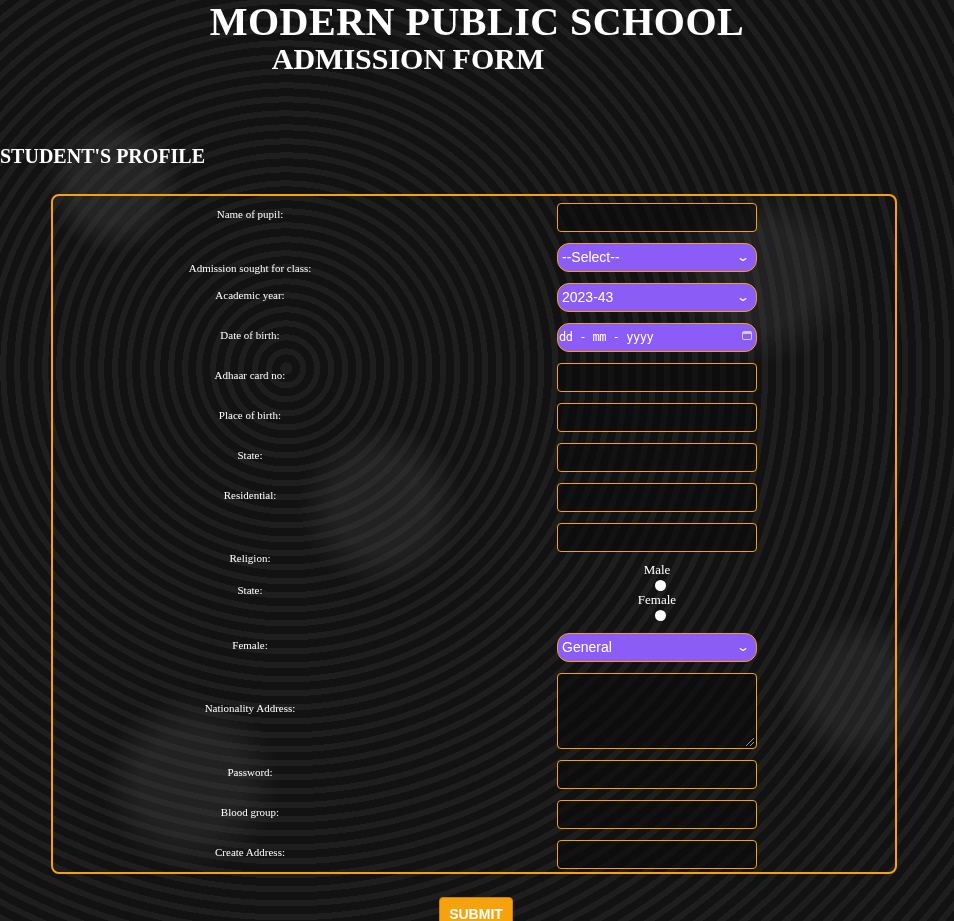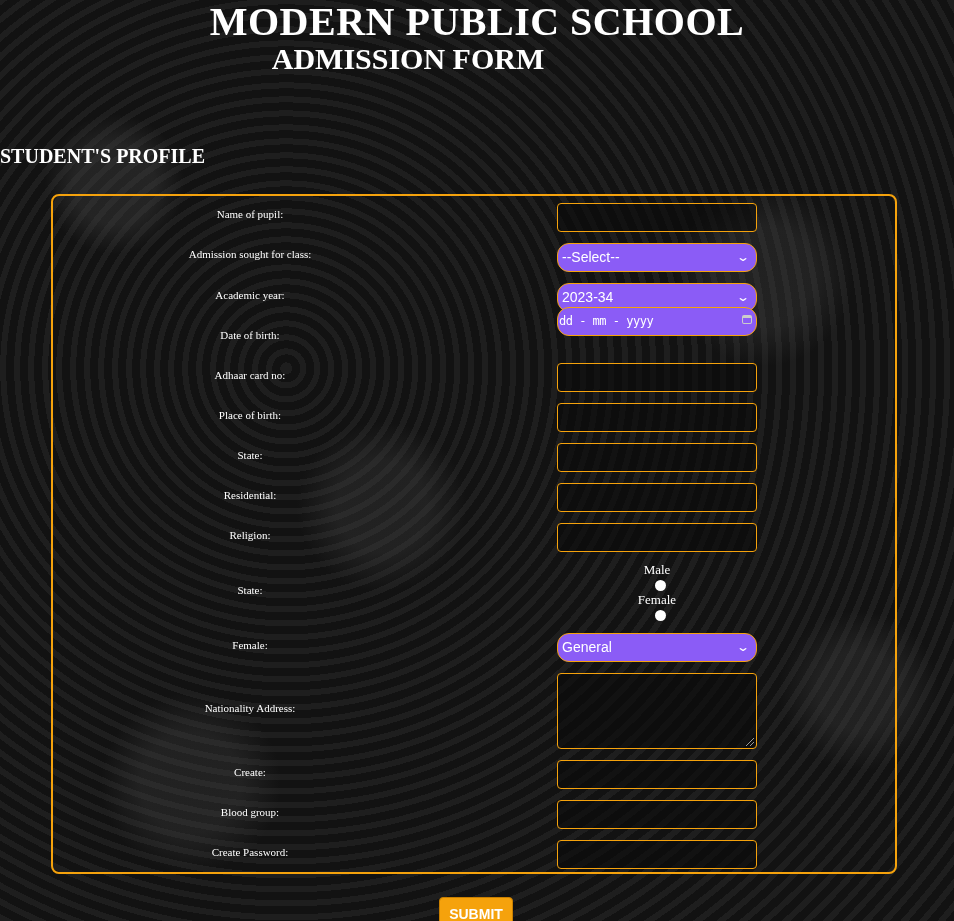--- a/index.html
+++ b/index.html
@@ -54,72 +54,72 @@
 
 <h1>MODERN PUBLIC SCHOOL</h1>
 <h2>ADMISSION FORM</h2>
 <h3>STUDENT'S PROFILE</h3>
 
 <div class="panel"></div>
 
 <div class="label" style="top:208px">Name of pupil:</div>
 <div class="ctrl" style="top:203px"></div>
 
-<div class="label" style="top:248px">Admission sought for class:</div>
+<div class="label" style="top:262px">Admission sought for class:</div>
 <div class="ctrl solid" style="top:243px">
   <span class="sel-text">--Select--</span>
   <span class="chev">⌄</span>
 </div>
 
 <div class="label" style="top:289px">Academic year:</div>
 <div class="ctrl solid" style="top:283px">
-  <span class="sel-text">2023-34</span>
+  <span class="sel-text">2023-43</span>
   <span class="chev">⌄</span>
 </div>
 
 <div class="label" style="top:329px">Date of birth:</div>
-<div class="ctrl solid" style="top:307px">
+<div class="ctrl solid" style="top:323px">
   <span class="date-text">dd - mm - yyyy</span>
   <span class="cal"></span>
 </div>
 
 <div class="label" style="top:369px">Adhaar card no:</div>
 <div class="ctrl" style="top:363px"></div>
 
 <div class="label" style="top:409px">Place of birth:</div>
 <div class="ctrl" style="top:403px"></div>
 
 <div class="label" style="top:449px">State:</div>
 <div class="ctrl" style="top:443px"></div>
 
 <div class="label" style="top:489px">Residential:</div>
 <div class="ctrl" style="top:483px"></div>
 
-<div class="label" style="top:529px">Religion:</div>
+<div class="label" style="top:552px">Religion:</div>
 <div class="ctrl" style="top:523px"></div>
 
 <div class="label" style="top:584px">State:</div>
 <div class="radio-lbl" style="top:562px;left:557px">Male</div>
 <div class="radio" style="top:580px"></div>
 <div class="radio-lbl" style="top:592px;left:557px">Female</div>
 <div class="radio" style="top:610px"></div>
 
 <div class="label" style="top:639px">Female:</div>
 <div class="ctrl solid" style="top:633px">
   <span class="sel-text">General</span>
   <span class="chev">⌄</span>
 </div>
 
 <div class="label" style="top:702px">Nationality Address:</div>
 <div class="ctrl" style="top:673px;height:76px">
   <span class="grip"></span>
 </div>
 
-<div class="label" style="top:766px">Create:</div>
+<div class="label" style="top:766px">Password:</div>
 <div class="ctrl" style="top:760px"></div>
 
 <div class="label" style="top:806px">Blood group:</div>
 <div class="ctrl" style="top:800px"></div>
 
-<div class="label" style="top:846px">Create Password:</div>
+<div class="label" style="top:846px">Create Address:</div>
 <div class="ctrl" style="top:840px"></div>
 
 <div class="submit">SUBMIT</div>
 
 </body></html>

